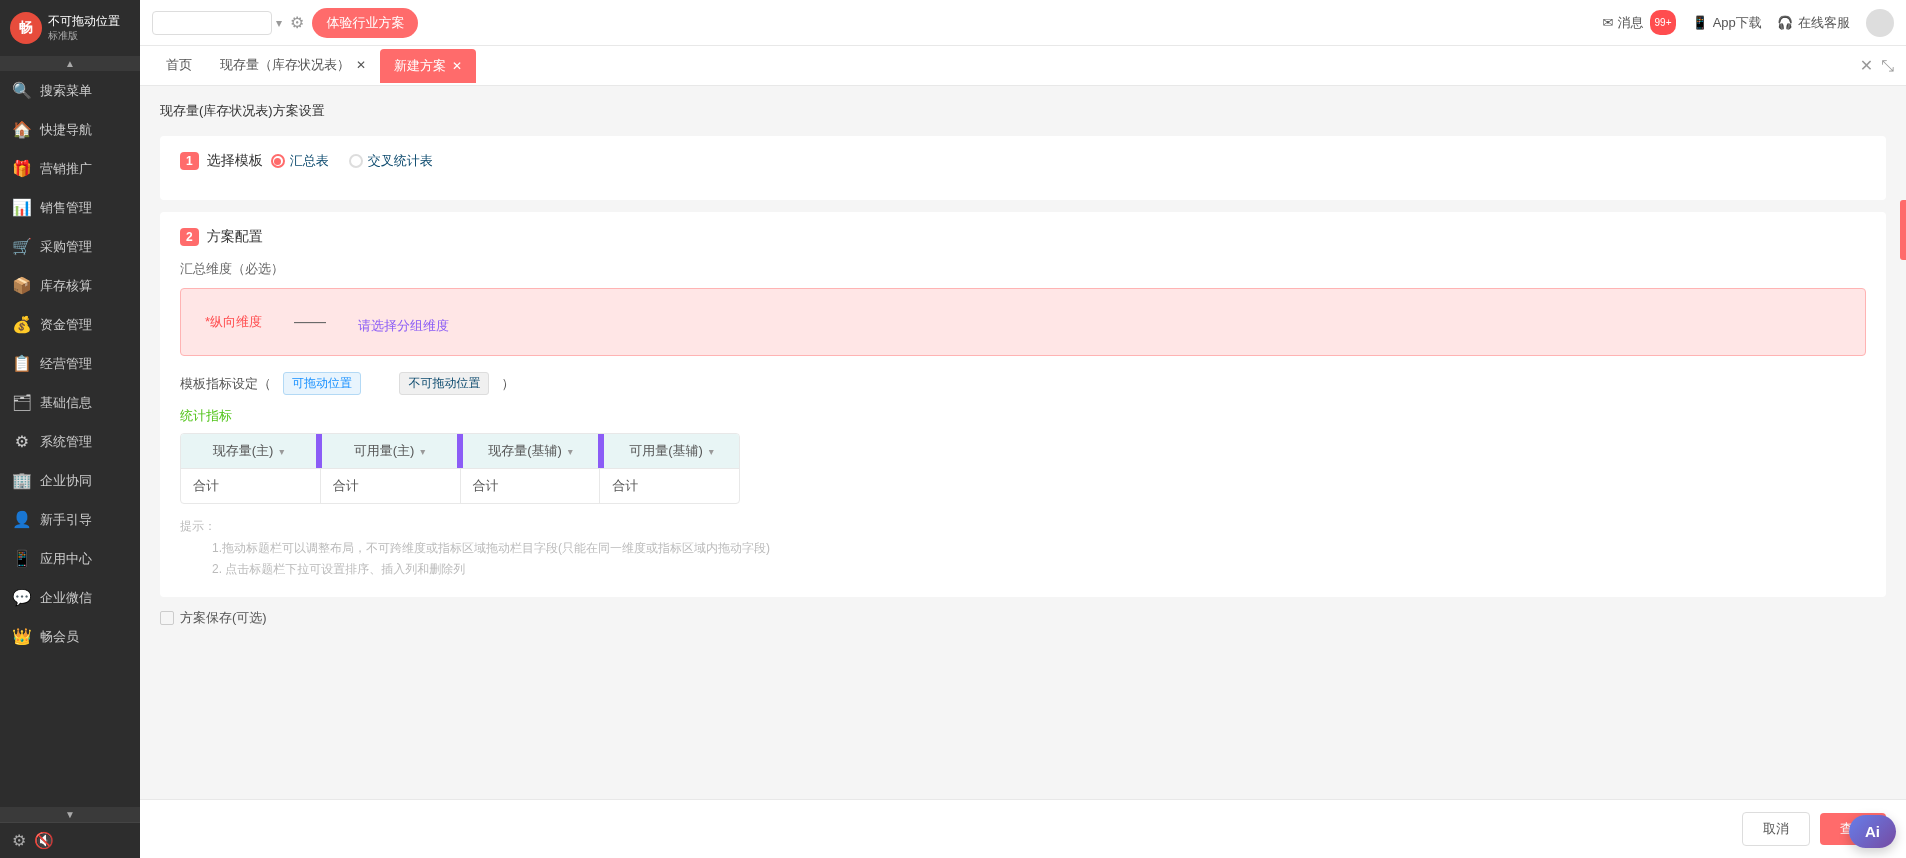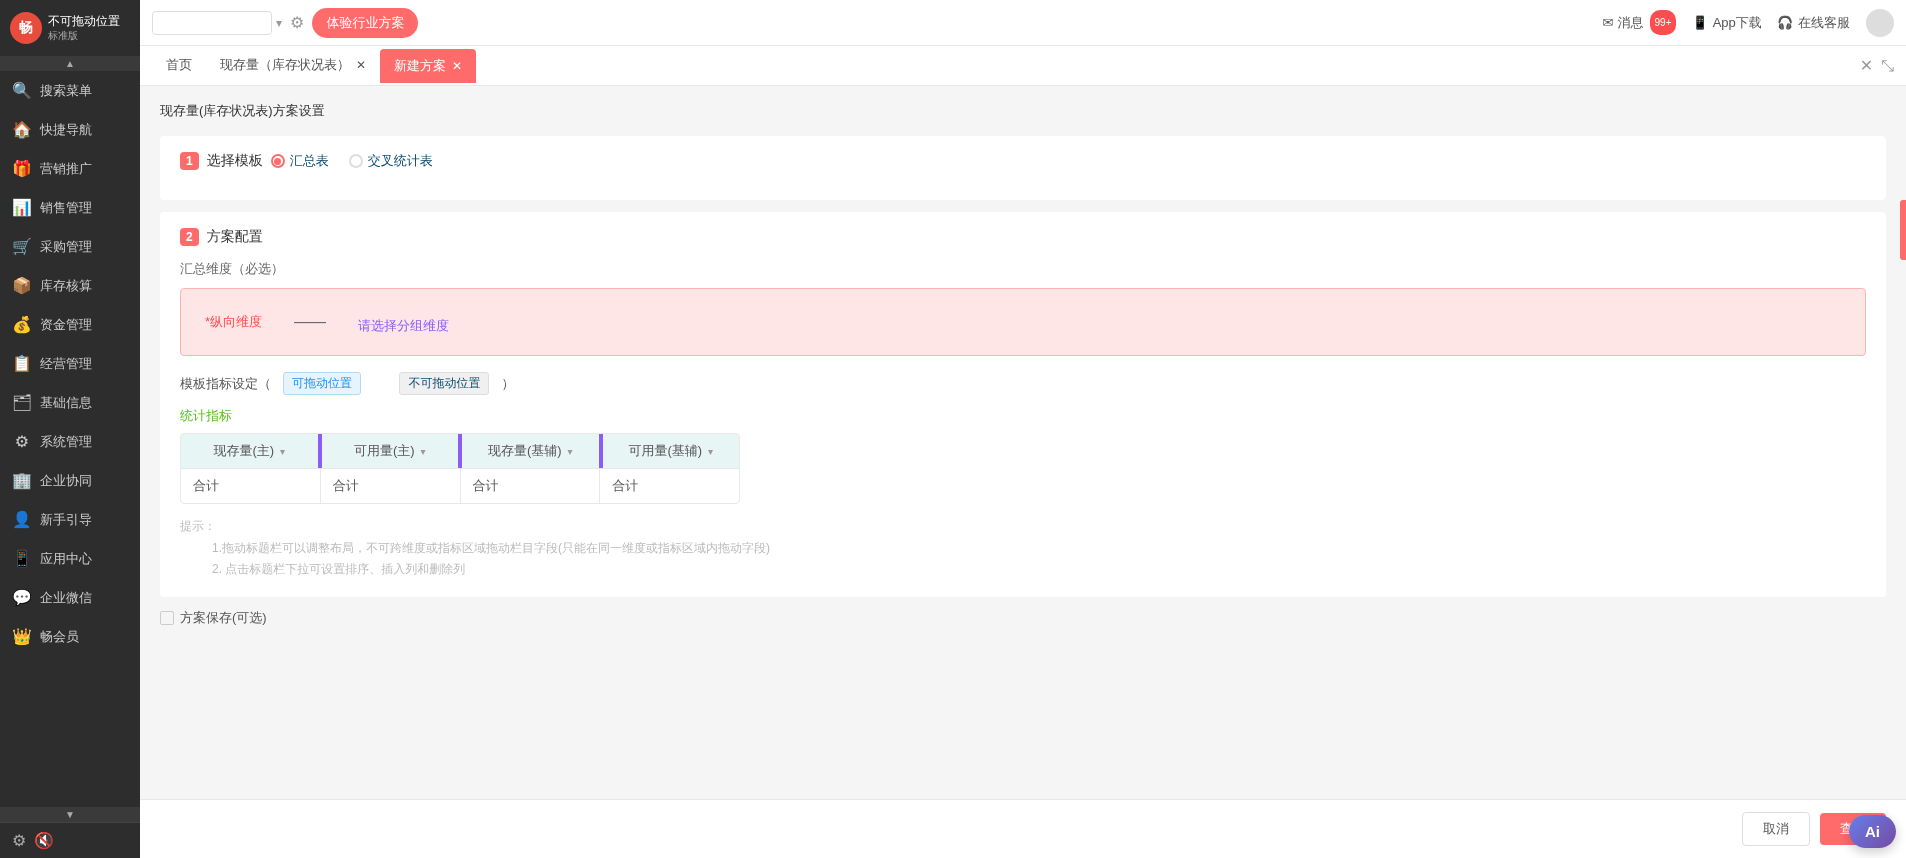--- a/index.html
+++ b/index.html
@@ -169,21 +169,21 @@
 
     
     .stats-section { margin-bottom: 12px; }
     .stats-label { color: #52c41a; font-size: 13px; font-weight: 500; margin-bottom: 8px; }
     .stats-table { border: 1px solid #e8e8e8; border-radius: 4px; overflow: hidden; width: 560px; }
     .stats-table-header { display: flex; background: #e8f5f5; border-bottom: 1px solid #e8e8e8; }
     .stats-table-body { display: flex; }
     .stats-col {
       flex: 1; padding: 8px 12px; text-align: center; font-size: 13px; color: #555;
       display: flex; align-items: center; justify-content: center; gap: 6px;
-      border-right: 4px solid #8b5cf6;
+      border-right: 6px solid #8b5cf6;
     }
     .stats-col:last-child { border-right: none; }
     .stats-col-body {
       flex: 1; padding: 8px 12px; text-align: left; font-size: 13px; color: #555;
       border-right: 1px solid #e8e8e8;
     }
     .stats-col-body:last-child { border-right: none; }
     .chevron-icon { font-size: 10px; color: #999; cursor: pointer; }
 
     

